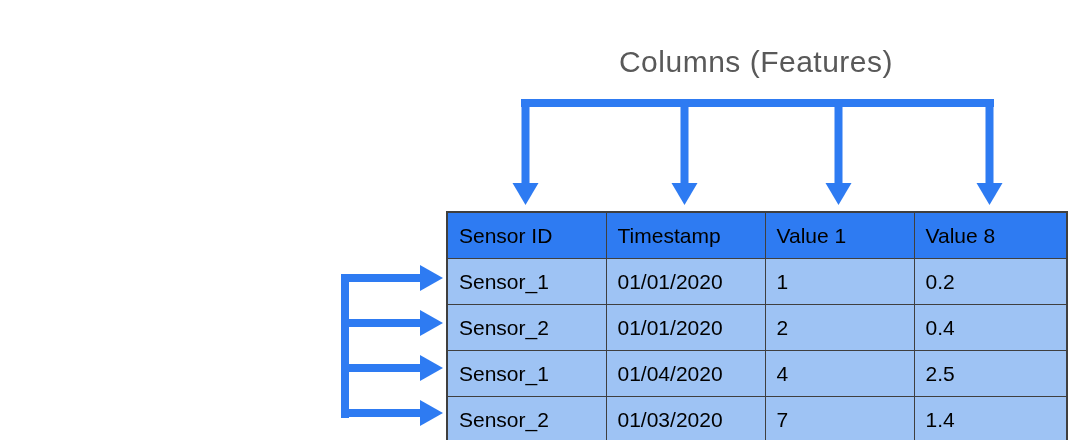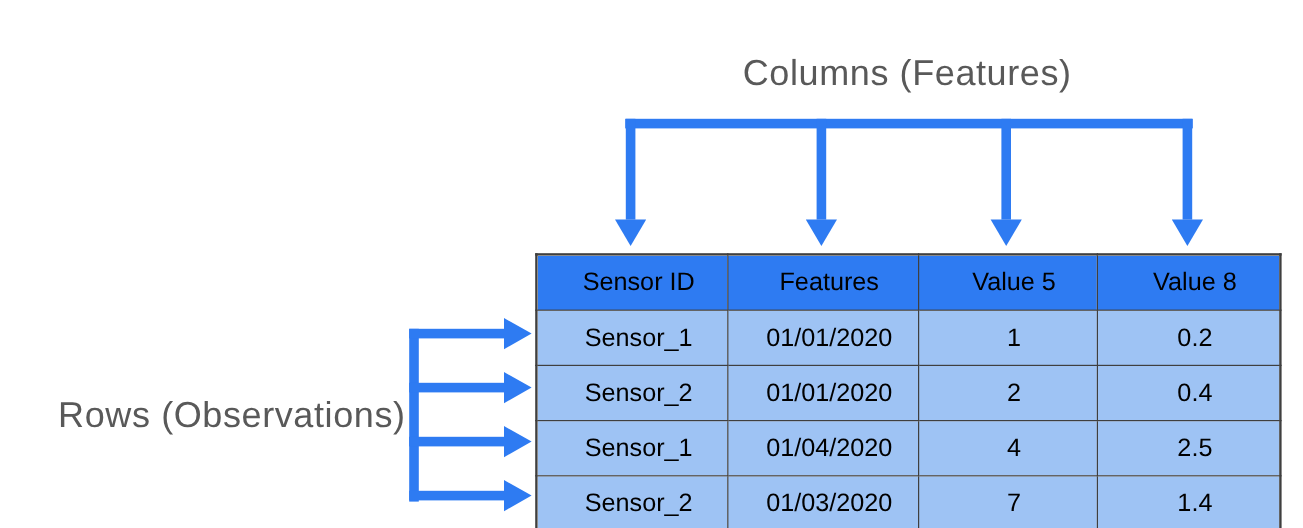--- a/index.html
+++ b/index.html
@@ -52,21 +52,21 @@
     width:620px; height:225px;
     border-collapse:collapse;
     table-layout:fixed;
     font-size:21px;
     color:var(--cell-text);
   }
   table.data-table td, table.data-table th{
     border:1px solid var(--border);
     height:45px;
     padding:0 0 0 11px;
-    text-align:center;
+    text-align:left;
     vertical-align:middle;
     font-weight:400;
     overflow:hidden;
   }
   table.data-table{ border:2px solid var(--border); }
   table.data-table th{ background:var(--header-bg); }
   table.data-table td{ background:var(--row-bg); }
 </style>
 </head>
 <body>
@@ -94,34 +94,33 @@
       <rect class="arrow-shape" x="341" y="286" width="80" height="8"></rect>
       <polygon class="arrow-shape" points="420,277 420,303 443,290"></polygon>
       <rect class="arrow-shape" x="341" y="331" width="80" height="8"></rect>
       <polygon class="arrow-shape" points="420,322 420,348 443,335"></polygon>
       <rect class="arrow-shape" x="341" y="376" width="80" height="8"></rect>
       <polygon class="arrow-shape" points="420,367 420,393 443,380"></polygon>
     </g>
   </svg>
 
   <div class="label columns-label">Columns (Features)</div>
-  <div class="label rows-label">Rows (Observations)</div>
 
   <table class="data-table">
     <colgroup>
       <col style="width:159px">
       <col style="width:159px">
       <col style="width:149px">
       <col style="width:153px">
     </colgroup>
     <thead>
         <tr>
           <th>Sensor ID</th>
-          <th>Features</th>
-          <th>Value 5</th>
+          <th>Timestamp</th>
+          <th>Value 1</th>
           <th>Value 8</th>
         </tr>
       </thead>
     <tbody>
         <tr>
           <td>Sensor_1</td>
           <td>01/01/2020</td>
           <td>1</td>
           <td>0.2</td>
         </tr>

